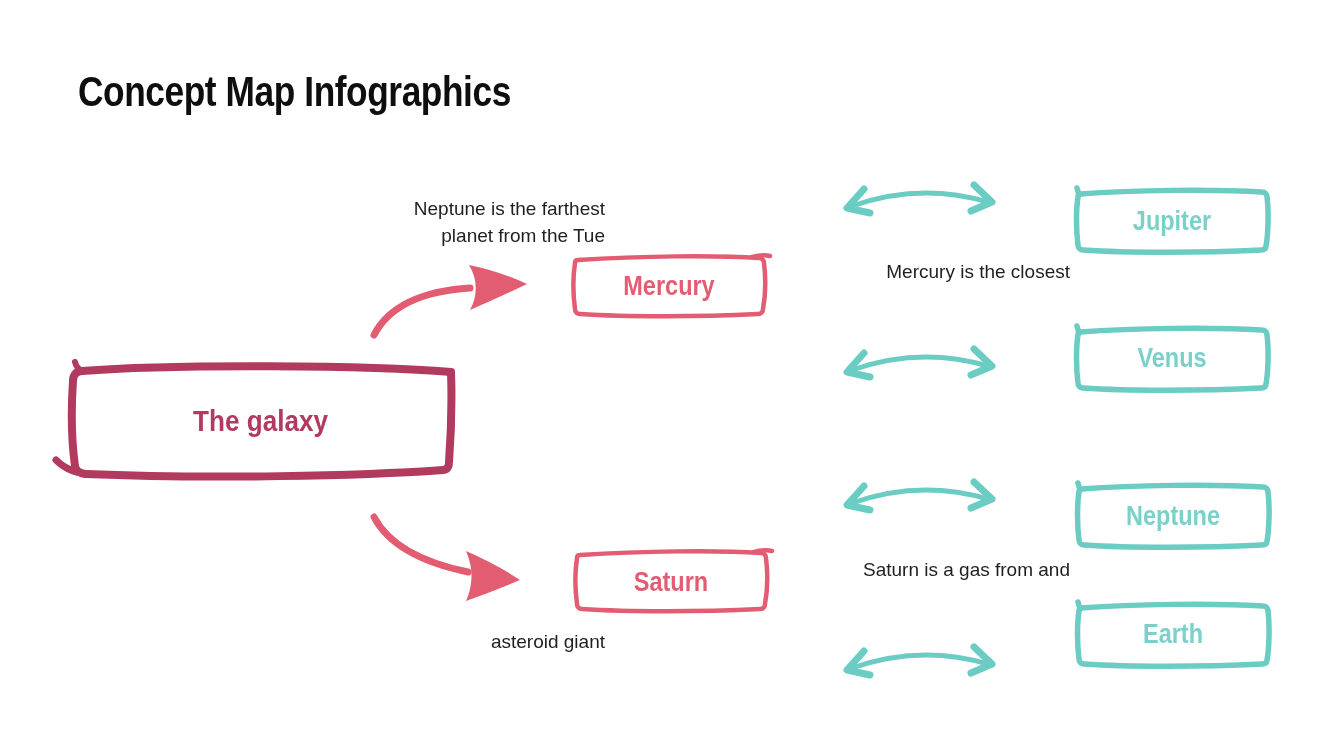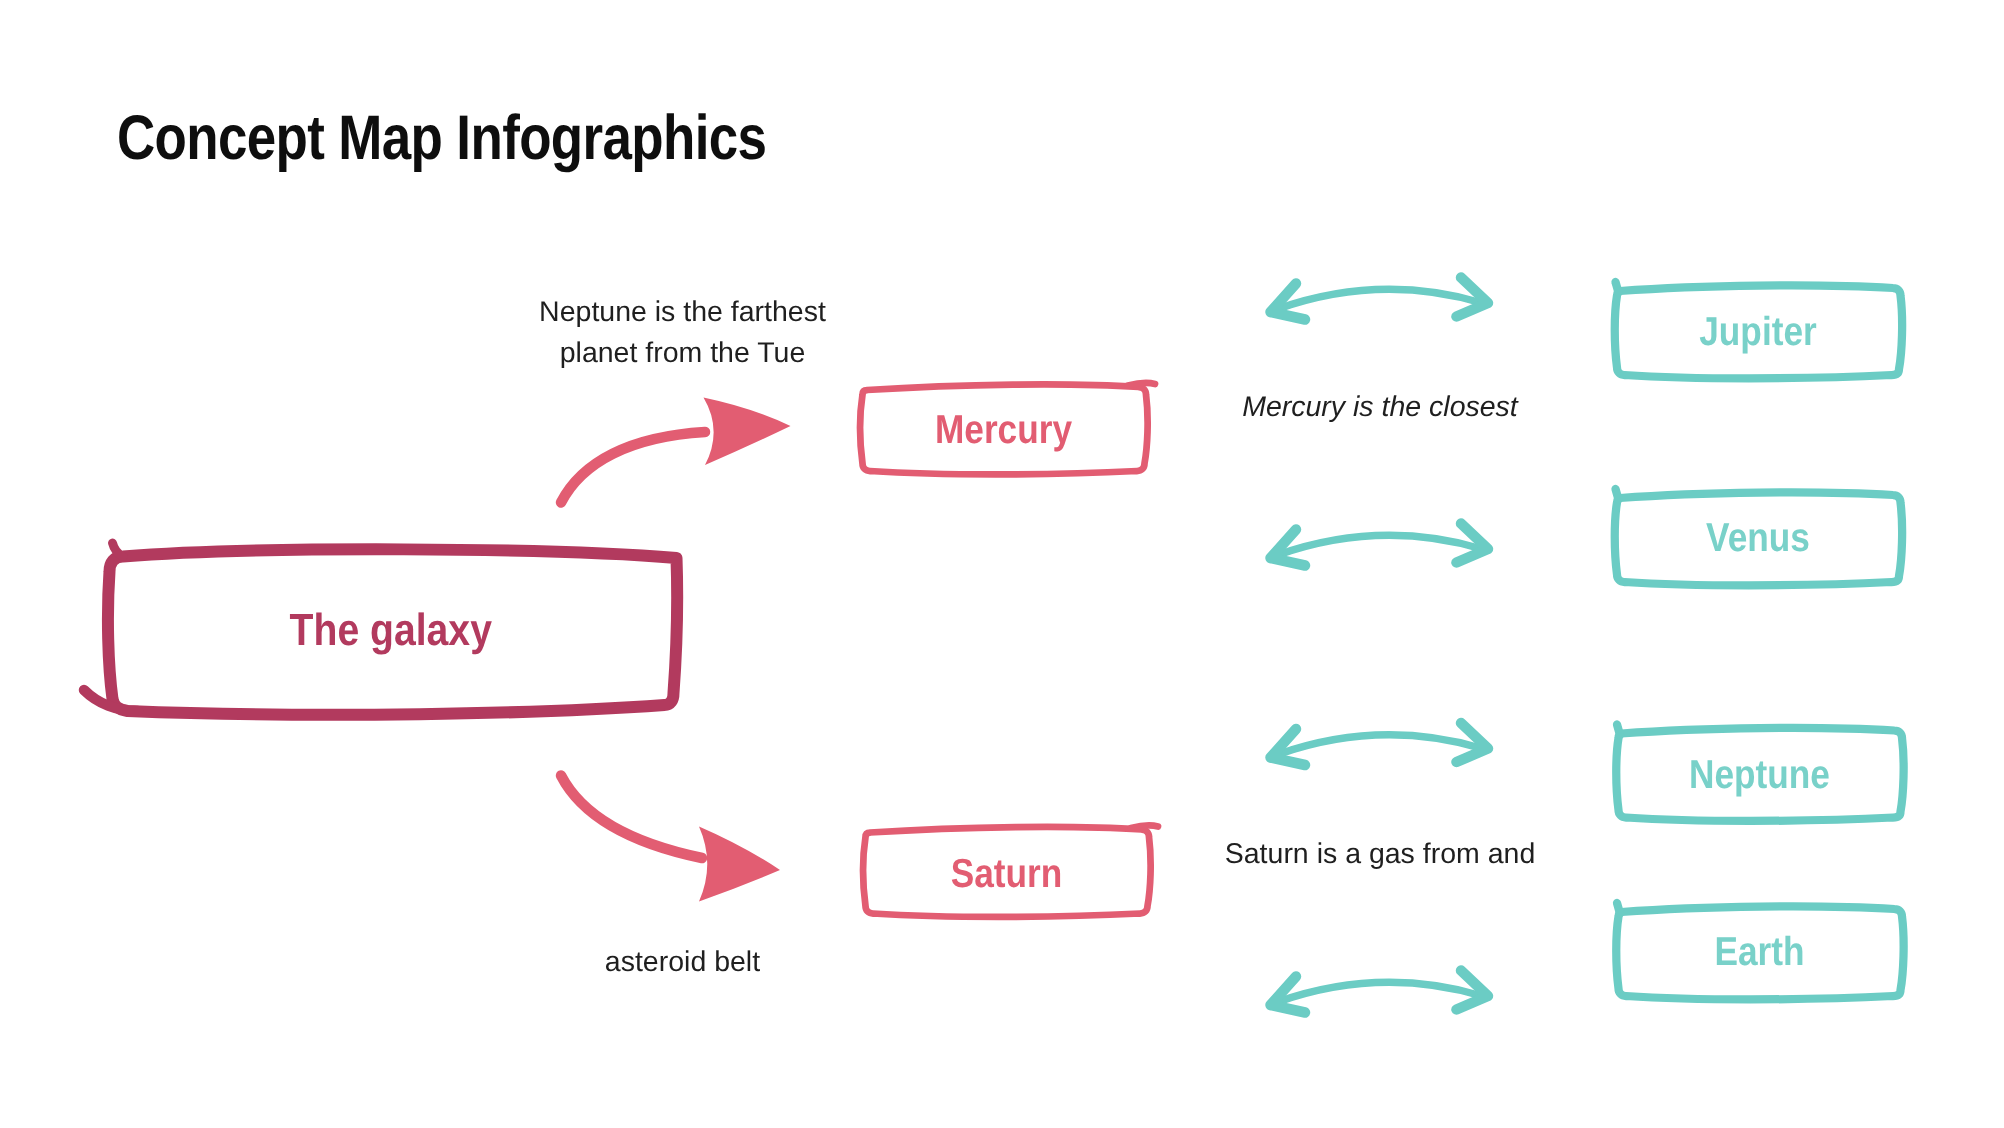--- a/index.html
+++ b/index.html
@@ -27,21 +27,21 @@
     text-align: center;
     white-space: nowrap;
     transform: scaleX(0.87);
     transform-origin: center center;
   }
   .root-label  { color: #b23a5e; font-size: 30px; line-height: 36px; }
   .branch-label{ color: #e25d72; font-size: 27px; line-height: 32px; }
   .leaf-label  { color: #79d1c9; font-size: 27px; line-height: 32px; }
   .annotation {
     width: 300px;
-    text-align: center;
+    text-align: right;
     font-size: 19px;
     line-height: 27px;
     color: #1f1f1f;
   }
   .annotation div { white-space: nowrap; }
   svg.layer { position: absolute; left: 0; top: 0; }
 </style>
 </head>
 <body>
 
@@ -120,25 +120,25 @@
 
   <div class="abs node-label leaf-label" style="left:1074px; top:500px; width:198px;">Neptune</div>
 
   <div class="abs node-label leaf-label" style="left:1074px; top:618px; width:198px;">Earth</div>
 
   <div class="abs annotation" style="left:305px; top:195px;">
     <div>Neptune is the farthest</div>
     <div>planet from the Tue</div>
   </div>
 
-  <div class="abs annotation" style="left:770px; top:258px;font-style:italic;">
+  <div class="abs annotation" style="left:770px; top:258px;">
     <div>Mercury is the closest</div>
   </div>
 
   <div class="abs annotation" style="left:770px; top:556px;">
     <div>Saturn is a gas from and</div>
   </div>
 
   <div class="abs annotation" style="left:305px; top:628px;">
-    <div>asteroid belt</div>
+    <div>asteroid giant</div>
   </div>
 
 </div>
 
 </body></html>

